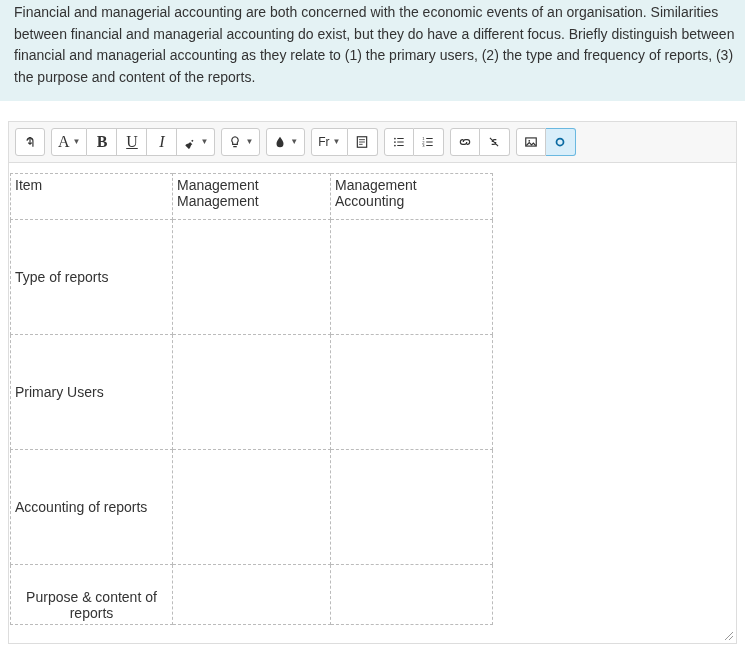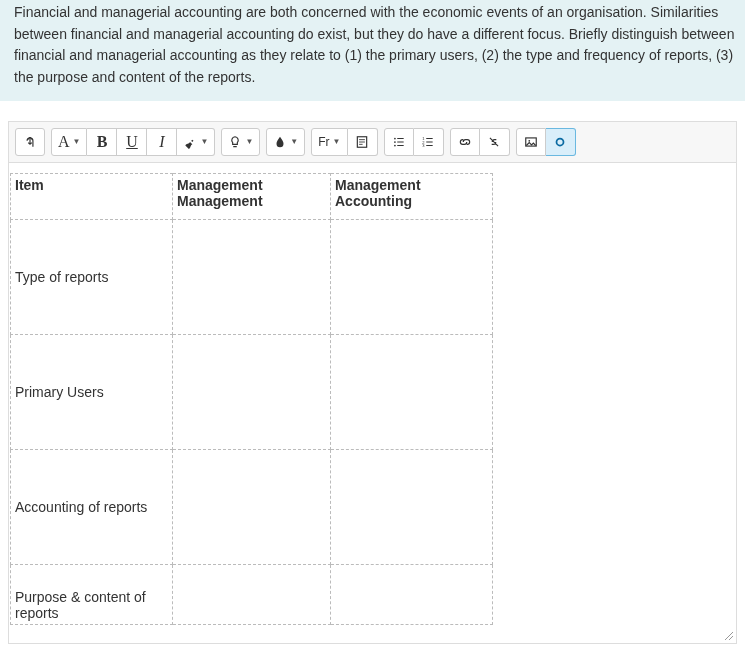--- a/index.html
+++ b/index.html
@@ -93,28 +93,28 @@
   }
   table.content-table th, table.content-table td {
     border: 1px dashed #bbb;
     vertical-align: top;
     padding: 3px 4px;
     font-size: 14px;
     color: #333;
     background: #fff;
   }
   table.content-table th {
-    font-weight: 700;
+    font-weight: 400;
     text-align: left;
     height: 24px;
   }
   tr.hr td, tr.hr th { height: 46px; }
   tr.tallrow td { height: 115px; }
   tr.tallrow td.first { vertical-align: middle; }
-  tr.lastrow td { height: 60px; vertical-align: bottom; }
+  tr.lastrow td { height: 60px; vertical-align: bottom; text-align: center; }
   col.c1 { width: 162px; }
   col.c2 { width: 158px; }
   col.c3 { width: 162px; }
 
   svg.icon { width:14px; height:14px; display:block; }
 </style>
 </head>
 <body>
 
 <div class="prompt">Financial and managerial accounting are both concerned with the economic events of an organisation. Similarities between financial and managerial accounting do exist, but they do have a different focus. Briefly distinguish between financial and managerial accounting as they relate to (1) the primary users, (2) the type and frequency of reports, (3) the purpose and content of the reports.</div>

